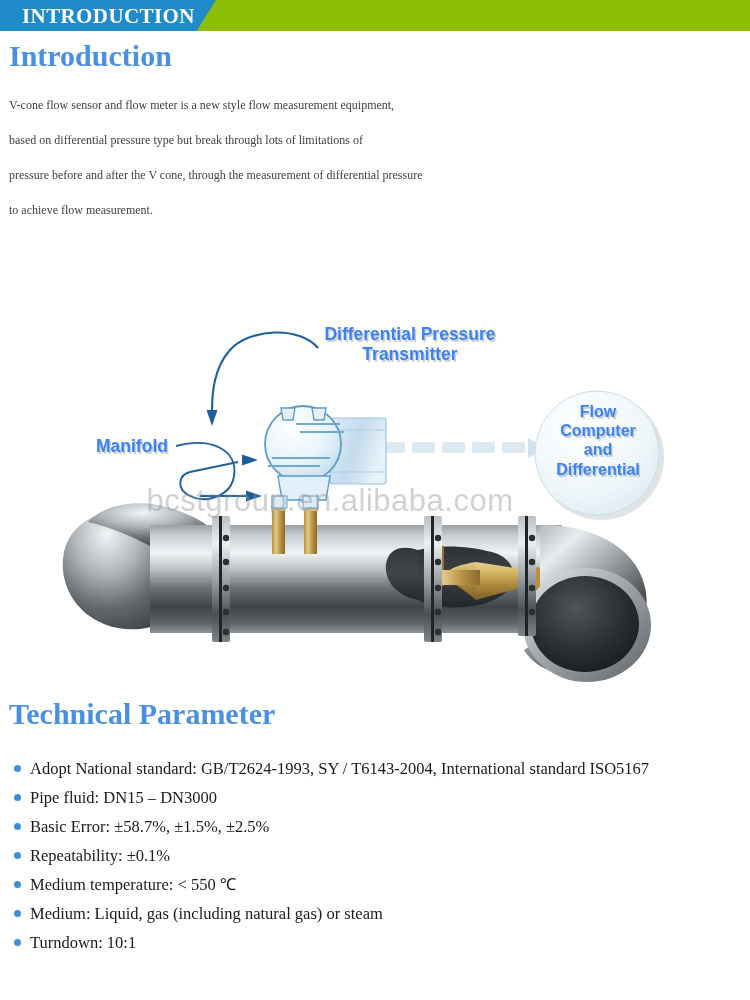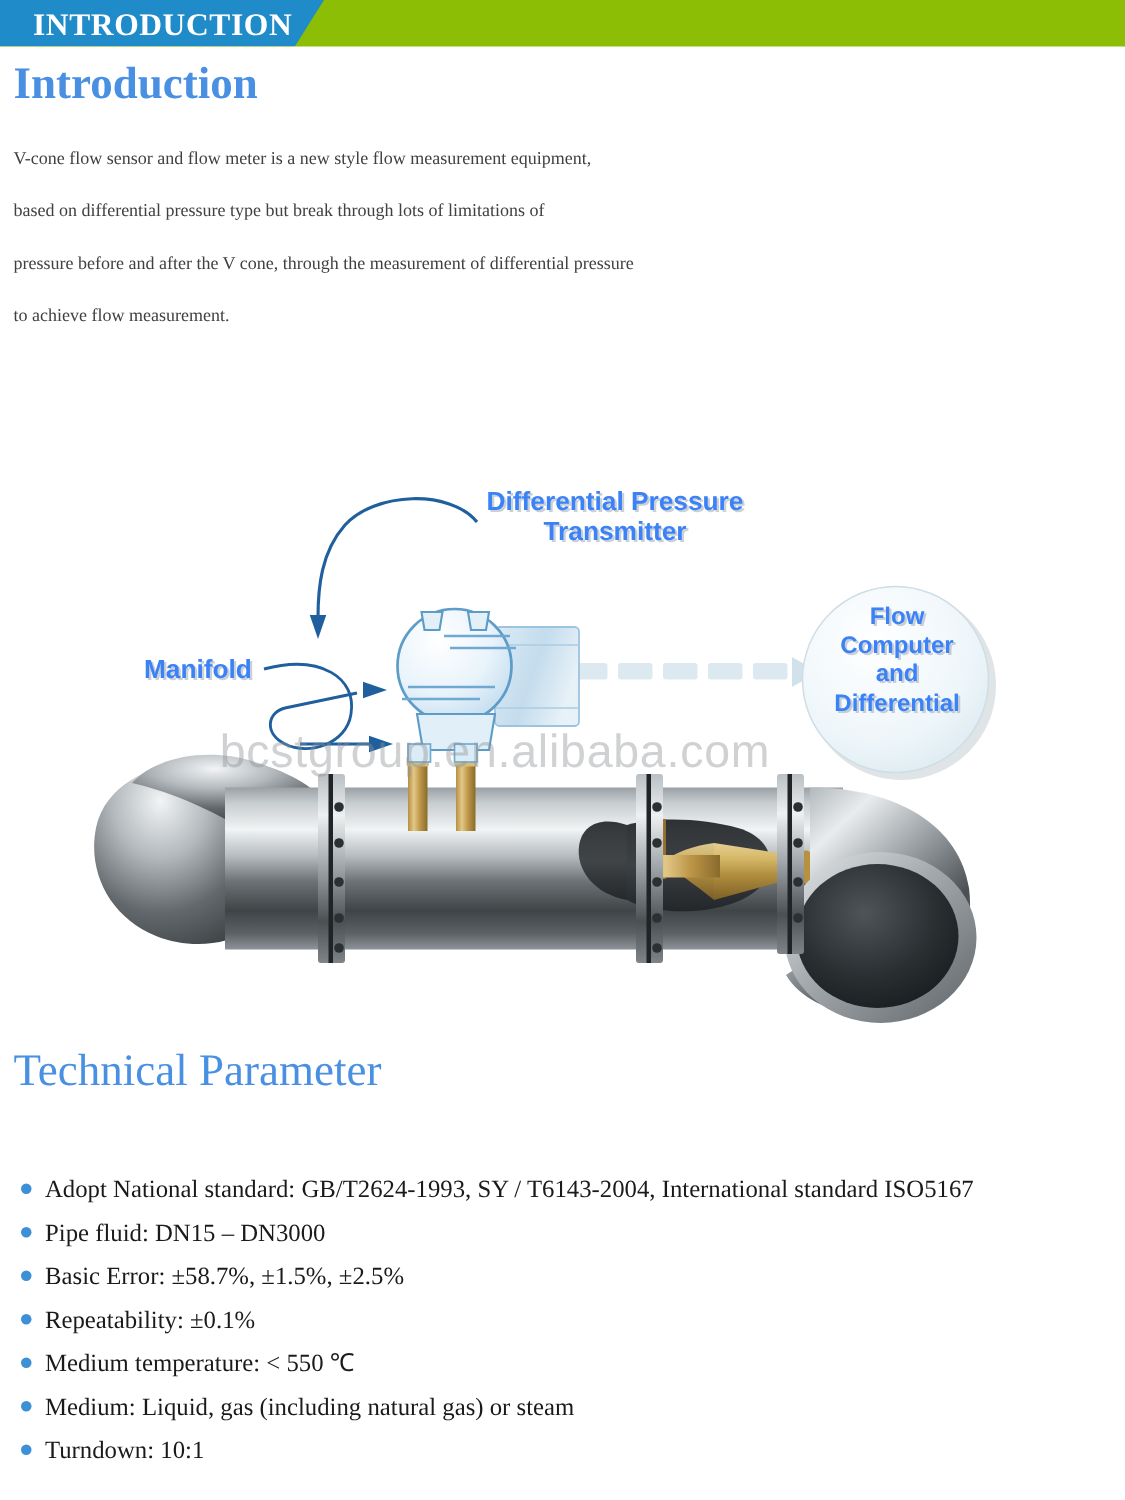--- a/index.html
+++ b/index.html
@@ -56,21 +56,21 @@
     font-size: 30px;
     line-height: 36px;
     white-space: nowrap;
   }
   .h-tech {
     position: absolute;
     left: 9px;
     top: 696px;
     color: #4a90e2;
     font-family: "Liberation Serif", serif;
-    font-weight: normal;
+    font-weight: bold;
     font-size: 30px;
     line-height: 36px;
     white-space: nowrap;
   }
 
   
   .intro-body {
     position: absolute;
     left: 9px;
     top: 88px;
@@ -137,21 +137,20 @@
     white-space: nowrap;
     pointer-events: none;
   }
 
   
   .params {
     position: absolute;
     left: 9px;
     top: 756px;
     width: 730px;
-    margin-top: 24px;
   }
   .p-row {
     display: flex;
     align-items: flex-start;
     height: 29px;
   }
   .p-dot {
     width: 7px;
     height: 7px;
     border-radius: 50%;

